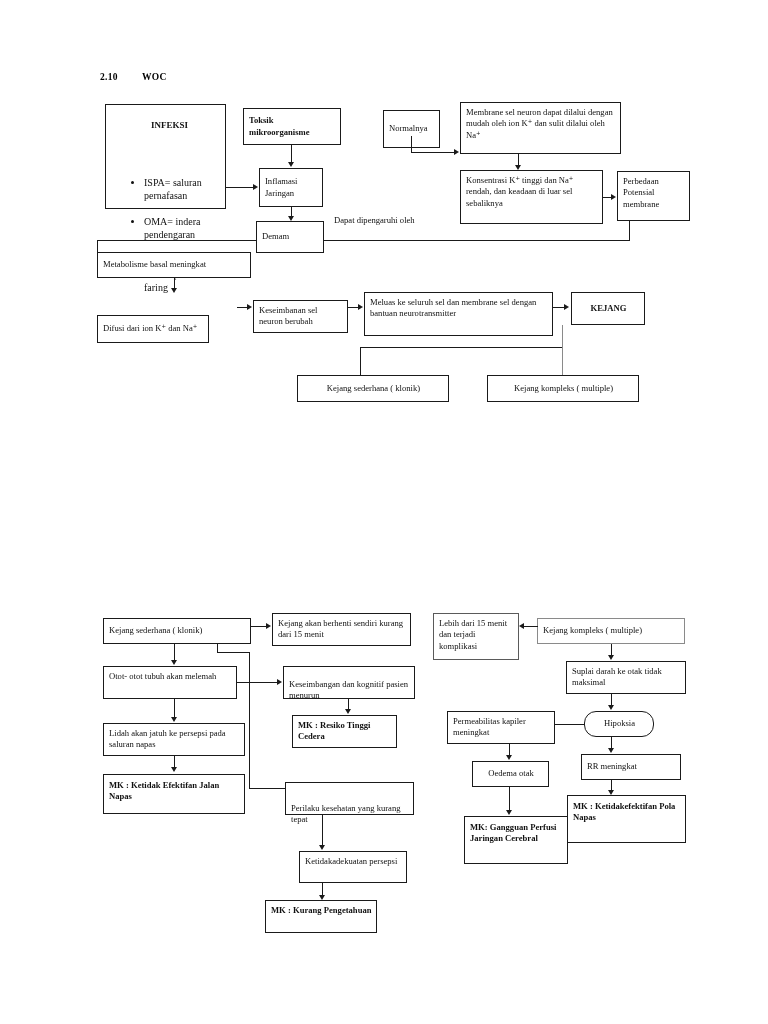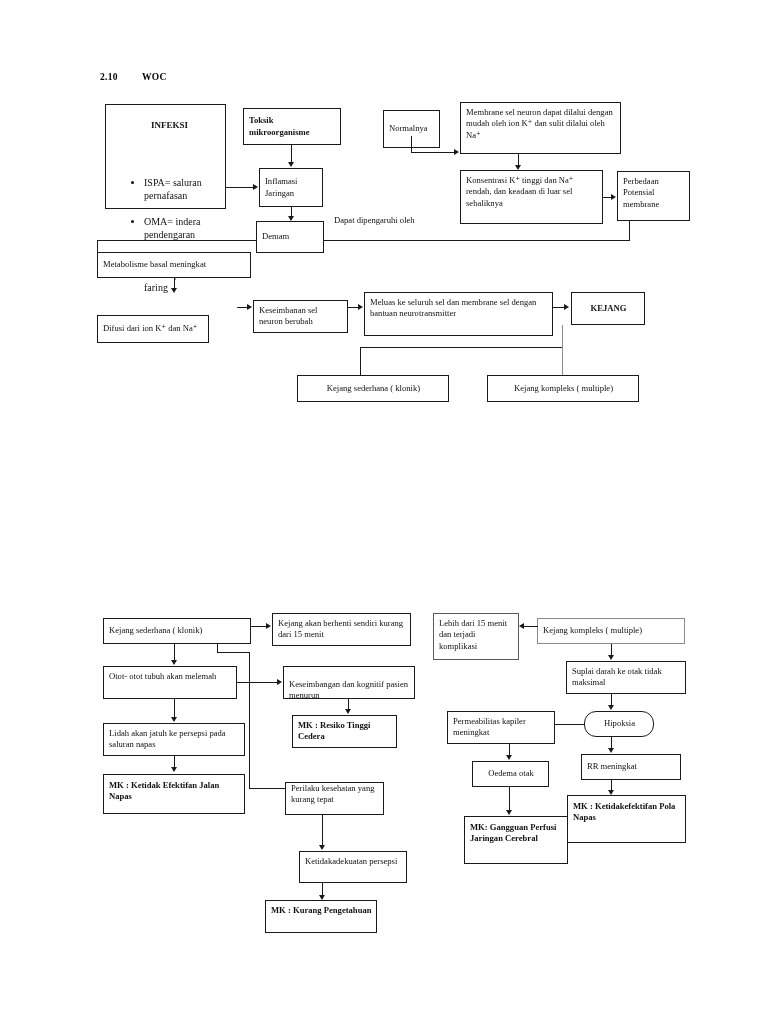--- a/index.html
+++ b/index.html
@@ -215,21 +215,21 @@
   <div class="ln lnv" style="left:174px; top:699px; height:20px;"></div>
   <div class="arrow arr-down" style="left:171px; top:717px;"></div>
 
   <div class="node" style="left:103px; top:723px; width:142px; height:33px; padding:4px 4px 3px 5px;">Lidah akan jatuh ke persepsi pada saluran napas</div>
 
   <div class="ln lnv" style="left:174px; top:756px; height:14px;"></div>
   <div class="arrow arr-down" style="left:171px; top:767px;"></div>
 
   <div class="node bold" style="left:103px; top:774px; width:142px; height:40px; padding:5px 4px 3px 5px;">MK : Ketidak Efektifan Jalan Napas</div>
 
-  <div class="node" style="left:285px; top:782px; width:99px; height:33px; padding:0 4px 3px 5px;">Perilaku kesehatan yang kurang tepat</div>
+  <div class="node" style="left:285px; top:782px; width:129px; height:33px; padding:20px 4px 3px 5px;">Perilaku kesehatan yang kurang tepat</div>
 
   <div class="ln lnv" style="left:322px; top:815px; height:32px;"></div>
   <div class="arrow arr-down" style="left:319px; top:845px;"></div>
 
   <div class="node" style="left:299px; top:851px; width:108px; height:32px; padding:4px 4px 3px 5px;">Ketidakadekuatan persepsi</div>
 
   <div class="ln lnv" style="left:322px; top:883px; height:15px;"></div>
   <div class="arrow arr-down" style="left:319px; top:895px;"></div>
 
   <div class="node bold" style="left:265px; top:900px; width:112px; height:33px; padding:4px 4px 3px 5px;">MK : Kurang Pengetahuan</div>

